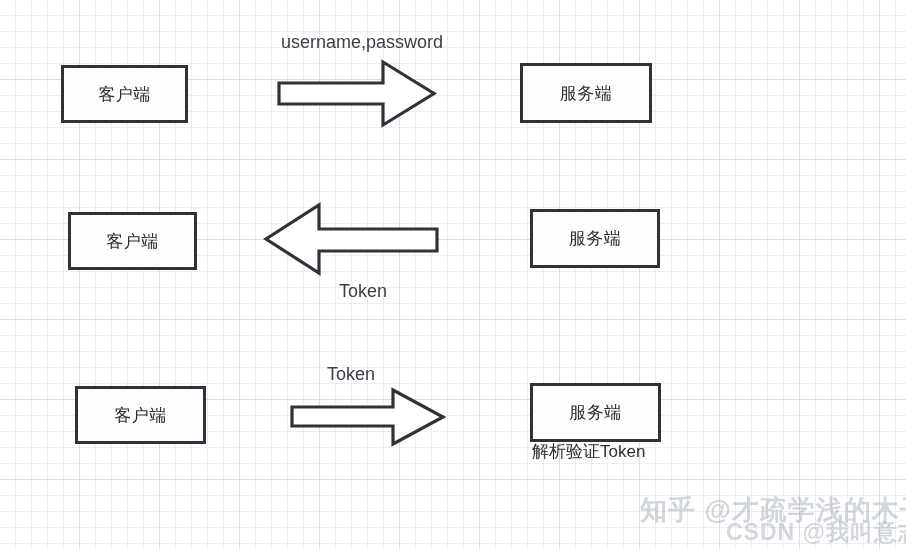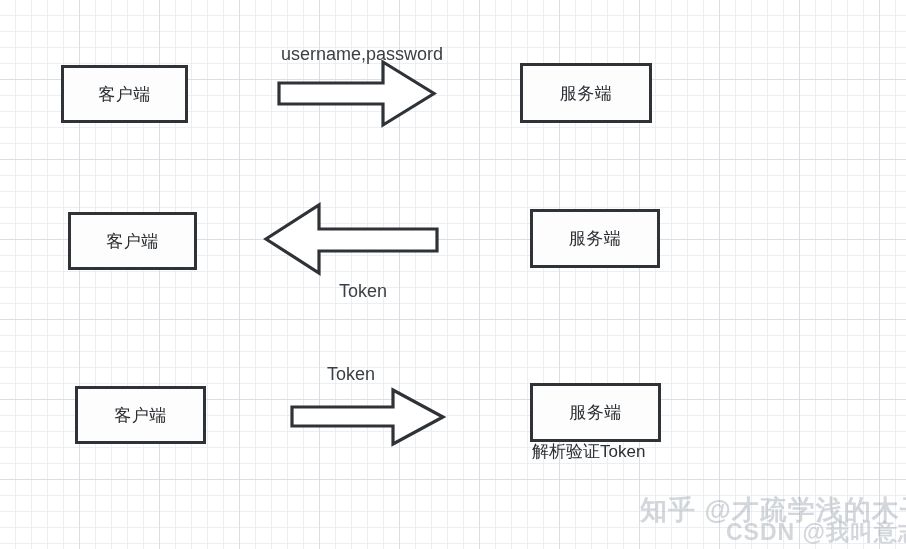--- a/index.html
+++ b/index.html
@@ -100,21 +100,21 @@
 </style>
 </head>
 <body>
 
 <div id="canvas">
 
   <div class="node-box" style="left:61px; top:65px; width:127px; height:58px;">
     <span class="node-label">客户端</span>
   </div>
 
-  <div class="edge-label" style="left:281px; top:33px;margin-top:12px;">username,password</div>
+  <div class="edge-label" style="left:281px; top:33px;">username,password</div>
 
   <div class="arrow-wrap" style="left:277px; top:59px; width:159px; height:69px;">
     <svg width="159" height="69" viewBox="0 0 159 69" xmlns="http://www.w3.org/2000/svg">
       <polygon class="arrow-shape" points="2,24 106,24 106,3 157,34.5 106,66 106,45 2,45"></polygon>
     </svg>
   </div>
 
   <div class="node-box" style="left:520px; top:63px; width:132px; height:60px;">
     <span class="node-label">服务端</span>
   </div>

